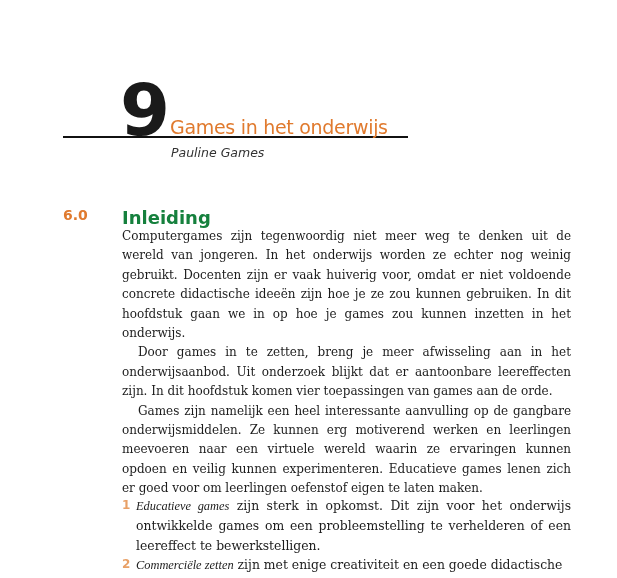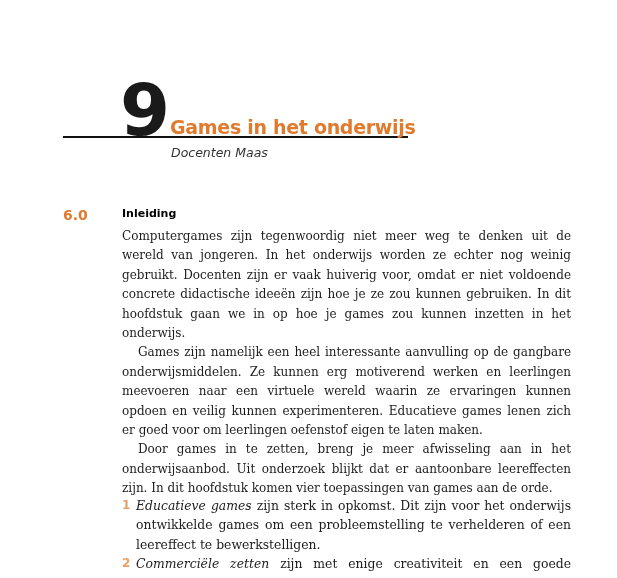--- a/index.html
+++ b/index.html
@@ -11,68 +11,68 @@
   .chapter-number {
     position:absolute; left:120px; top:80px;
     font-family:"DejaVu Sans", "Liberation Sans", sans-serif;
     font-weight:bold; font-size:72px; line-height:60px; color:#1a1a1a;
     letter-spacing:-2px;
   }
   .rule { position:absolute; left:63px; top:136px; width:345px; height:1.5px; background:#111; }
   .chapter-title {
     position:absolute; left:170px; top:116px;
     font-family:"DejaVu Sans", "Liberation Sans", sans-serif;
-    font-weight:bold; font-size:19px; line-height:22px; color:#e07a2e;
+    font-weight:normal; font-size:19px; line-height:22px; color:#e07a2e;
     letter-spacing:-0.3px;
   }
   .author {
     position:absolute; left:171px; top:145px;
     font-family:"DejaVu Sans", "Liberation Sans", sans-serif;
     font-style:italic; font-size:12.5px; color:#333;
   }
   .section-number {
     position:absolute; left:63px; top:207px;
     font-family:"DejaVu Sans", "Liberation Sans", sans-serif;
     font-weight:bold; font-size:14px; color:#e07a2e;
   }
   .section-title {
     position:absolute; left:122px; top:207px;
     font-family:"DejaVu Sans", "Liberation Sans", sans-serif;
-    font-weight:bold; font-size:11px; color:#000000;
+    font-weight:bold; font-size:18px; color:#15803d;
   }
   .body-text {
     position:absolute; left:122px; top:227px; width:449px;
     font-size:12px; line-height:19.4px; text-align:justify; color:#1c1c1c;
   }
   .body-text p { margin:0; }
   .body-text p.indent { text-indent:16px; }
   .list { position:absolute; left:122px; top:496px; width:449px; margin:0; padding:0; list-style:none; }
   .list li { position:relative; padding-left:14px; font-size:12.4px; line-height:19.4px; text-align:justify; }
   .list li .num {
     position:absolute; left:0; top:0;
     font-family:"DejaVu Sans", "Liberation Sans", sans-serif;
     font-weight:bold; font-size:12px; color:#e8a066;
   }
-  .list li em { font-style:italic; }
+  .list li em { font-style:italic;font-family:Liberation Serif, serif; }
 </style>
 </head>
 <body>
 
 <div class="chapter-number">9</div>
 <div class="rule"></div>
 <div class="chapter-title">Games in het onderwijs</div>
-<div class="author">Docenten Maas</div>
+<div class="author">Pauline Games</div>
 
 <div class="section-number">6.0</div>
 <div class="section-title">Inleiding</div>
 
 <div class="body-text">
   <p>Computergames zijn tegenwoordig niet meer weg te denken uit de wereld van jongeren. In het onderwijs worden ze echter nog weinig gebruikt. Docenten zijn er vaak huiverig voor, omdat er niet voldoende concrete didactische ideeën zijn hoe je ze zou kunnen gebruiken. In dit hoofdstuk gaan we in op hoe je games zou kunnen inzetten in het onderwijs.</p>
+  <p class="indent">Door games in te zetten, breng je meer afwisseling aan in het onderwijsaanbod. Uit onderzoek blijkt dat er aantoonbare leereffecten zijn. In dit hoofdstuk komen vier toepassingen van games aan de orde.</p>
   <p class="indent">Games zijn namelijk een heel interessante aanvulling op de gangbare onderwijsmiddelen. Ze kunnen erg motiverend werken en leerlingen meevoeren naar een virtuele wereld waarin ze ervaringen kunnen opdoen en veilig kunnen experimenteren. Educatieve games lenen zich er goed voor om leerlingen oefenstof eigen te laten maken.</p>
-  <p class="indent">Door games in te zetten, breng je meer afwisseling aan in het onderwijsaanbod. Uit onderzoek blijkt dat er aantoonbare leereffecten zijn. In dit hoofdstuk komen vier toepassingen van games aan de orde.</p>
 </div>
 
 <ul class="list">
   <li>
     <span class="num">1</span><em>Educatieve games</em><span> zijn sterk in opkomst. Dit zijn voor het onderwijs ontwikkelde games om een probleemstelling te verhelderen of een leereffect te bewerkstelligen.</span>
   </li>
   <li>
     <span class="num">2</span><em>Commerciële zetten</em><span> zijn met enige creativiteit en een goede didactische</span>
   </li>
 </ul>

